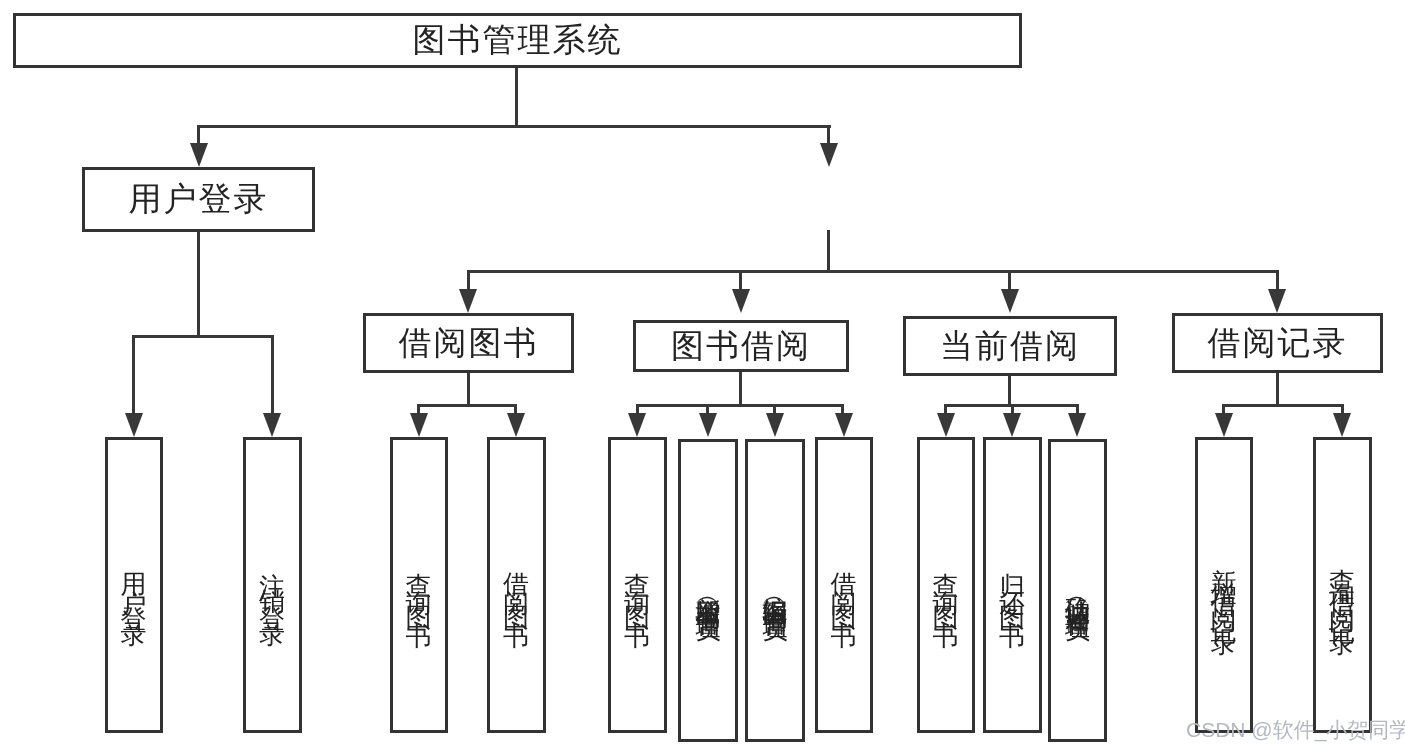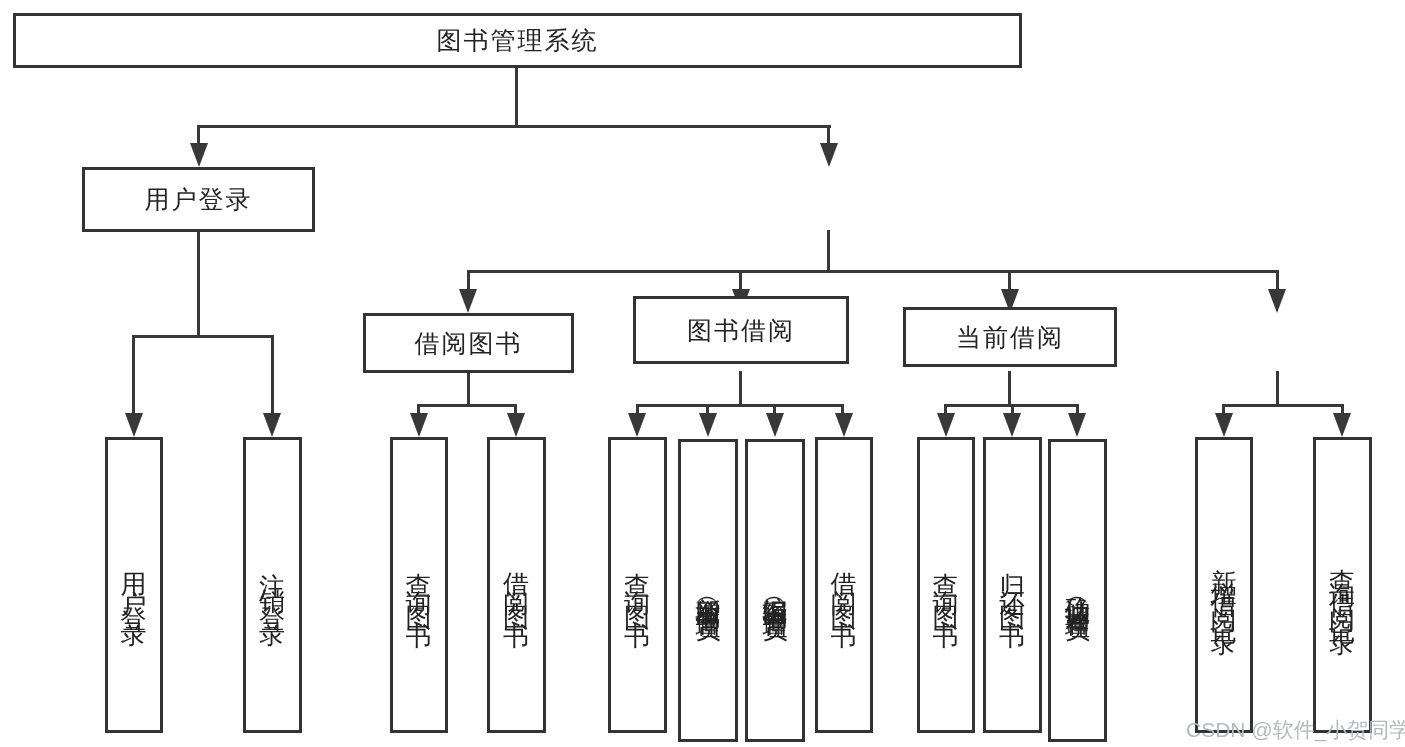--- a/index.html
+++ b/index.html
@@ -6,21 +6,21 @@
   .stage {
     position:relative; width:1405px; height:747px; background:#ffffff;
     font-family:"Liberation Sans","DejaVu Sans",sans-serif; overflow:hidden;
   }
   
   .node {
     position:absolute; box-sizing:border-box; background:#ffffff;
     border:3px solid #333333; display:flex; align-items:center; justify-content:center;
     z-index:2;
   }
-  .nlabel { font-size:25px; color:#232323; letter-spacing:2px; white-space:nowrap; }
+  .nlabel { font-size:33px; color:#232323; letter-spacing:2px; white-space:nowrap; }
   
   .leaf {
     position:absolute; box-sizing:border-box; background:#ffffff;
     border:3px solid #333333; display:flex; align-items:center; justify-content:center;
     z-index:2;
   }
   .vtext {
     writing-mode:vertical-rl; text-orientation:mixed;
     font-size:26px; color:#232323; line-height:1;
   }
@@ -74,25 +74,28 @@
   <div class="vl" style="left:739px;top:270px;height:21px"></div>
   <div class="ar" style="left:732px;top:289px"></div>
   <div class="vl" style="left:1008px;top:270px;height:21px"></div>
   <div class="ar" style="left:1001px;top:289px"></div>
   <div class="vl" style="left:1276px;top:270px;height:21px"></div>
   <div class="ar" style="left:1268px;top:289px"></div>
 
   <div class="node" style="left:363px;top:313px;width:211px;height:60px">
     <span class="nlabel">借阅图书</span>
   </div>
-  <div class="node" style="left:633px;top:296px;width:216px;height:68px">
+  <div class="node" style="left:633px;top:320px;width:216px;height:52px">
     <span class="nlabel">图书借阅</span>
   </div>
-  <div class="node" style="left:903px;top:307px;width:214px;height:60px">
+  <div class="node" style="left:903px;top:316px;width:214px;height:60px">
     <span class="nlabel">当前借阅</span>
+  </div>
+  <div class="node" style="left:1172px;top:313px;width:211px;height:60px">
+    <span class="nlabel">借阅记录</span>
   </div>
 
   <div class="vl" style="left:467px;top:371px;height:33px"></div>
   <div class="hl" style="left:417px;top:404px;width:99px"></div>
   <div class="vl" style="left:417px;top:404px;height:9px"></div>
   <div class="ar" style="left:410px;top:413px"></div>
   <div class="vl" style="left:514px;top:404px;height:9px"></div>
   <div class="ar" style="left:507px;top:413px"></div>
 
   <div class="vl" style="left:739px;top:371px;height:33px"></div>

